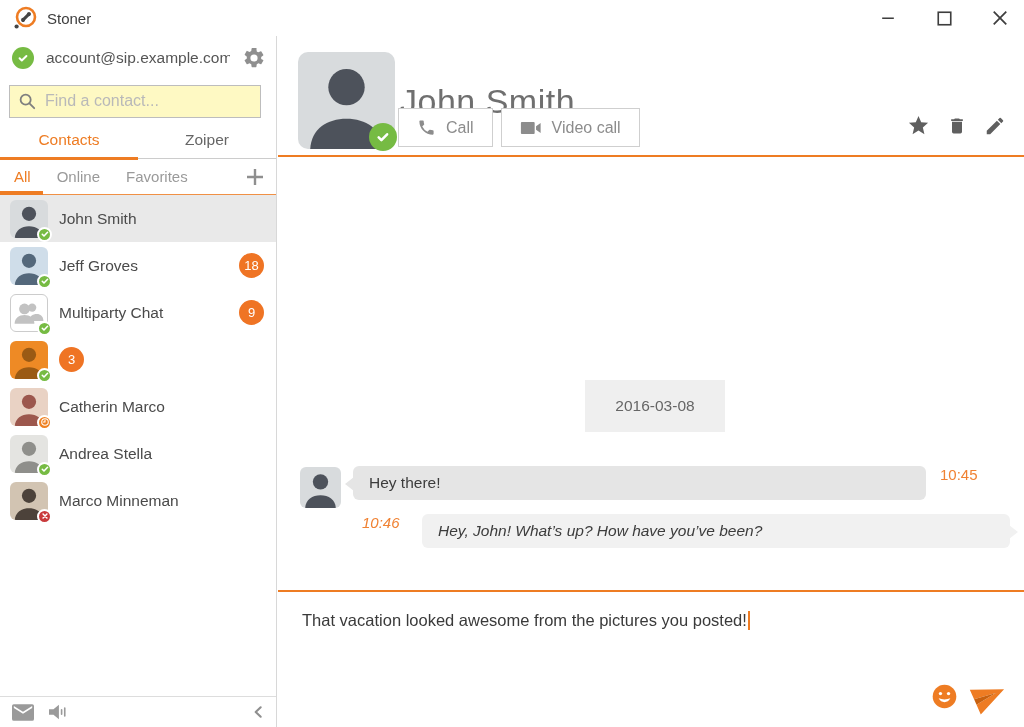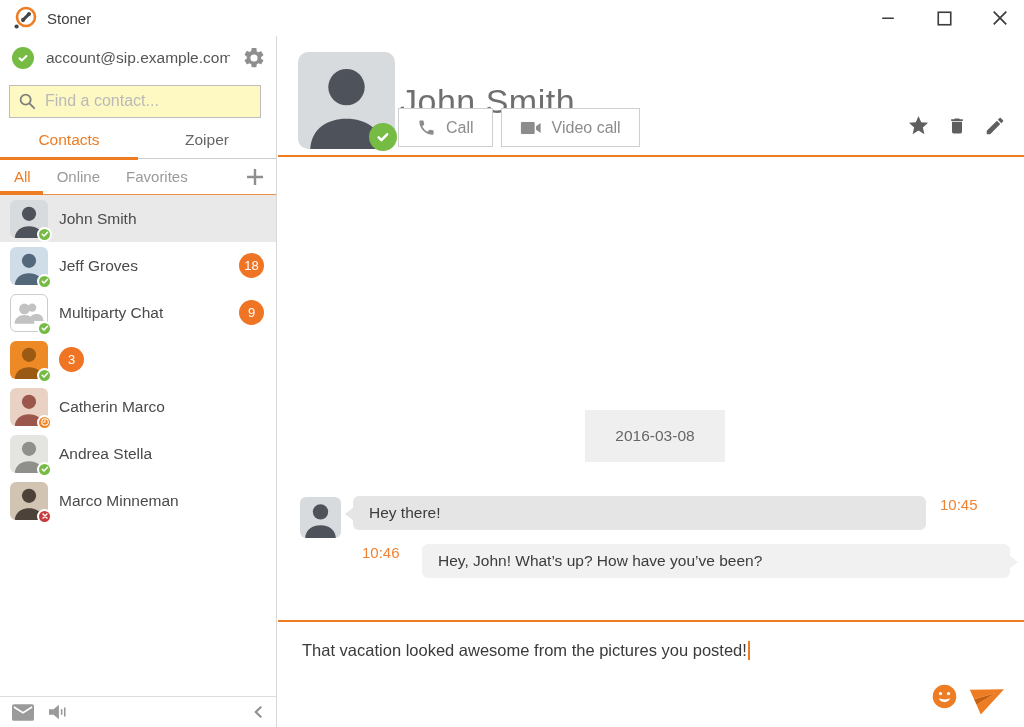--- a/index.html
+++ b/index.html
@@ -94,28 +94,28 @@
   .date-chip{align-self:center; background:#efefef; color:#666; font-size:15.5px;
              padding:17px 30px; margin-bottom:34px;}
   .msg-row{display:flex; align-items:flex-start; margin-bottom:6px;}
   .msg-row .avatar{align-self:flex-start; margin-top:1px;}
   .bubble{position:relative; flex:1; padding:8px 16px; font-size:15.5px; color:#3c3c3c; border-radius:6px;}
   .msg-row.incoming .avatar{margin-right:12px;}
   .msg-row.incoming .bubble{background:#e5e5e5;}
   .msg-row.incoming .bubble::before{content:""; position:absolute; left:-8px; top:11px;
       border-top:7px solid transparent; border-bottom:7px solid transparent; border-right:9px solid #e5e5e5;}
   .msg-row.incoming .msg-time{width:84px; padding-left:14px;}
-  .msg-row.outgoing{padding-left:62px;}
+  .msg-row.outgoing{padding-left:62px;font-style:italic;}
   .msg-row.outgoing .bubble{background:#f1f1f1;}
   .msg-row.outgoing .bubble::after{content:""; position:absolute; right:-8px; top:11px;
       border-top:7px solid transparent; border-bottom:7px solid transparent; border-left:9px solid #f1f1f1;}
   .msg-row.outgoing .msg-time{width:46px; margin-right:14px;}
   .msg-time{color:#f08233; font-size:15px; flex:none;}
 
-  .composer{height:107px; border-top:2px solid var(--accent); position:relative; padding:19px 24px 16px; flex:none;}
+  .composer{height:137px; border-top:2px solid var(--accent); position:relative; padding:19px 24px 16px; flex:none;}
   .draft{font-size:16.5px; color:#3a3a3a; cursor:text;}
   .caret{display:inline-block; width:2px; height:19px; background:var(--accent); vertical-align:-4px; margin-left:1px;}
   .composer-icons{position:absolute; right:17px; bottom:13px; display:flex; align-items:center; gap:13px;}
 
   svg{display:block;}
 </style>
 </head>
 <body>
 
 <div class="window">

